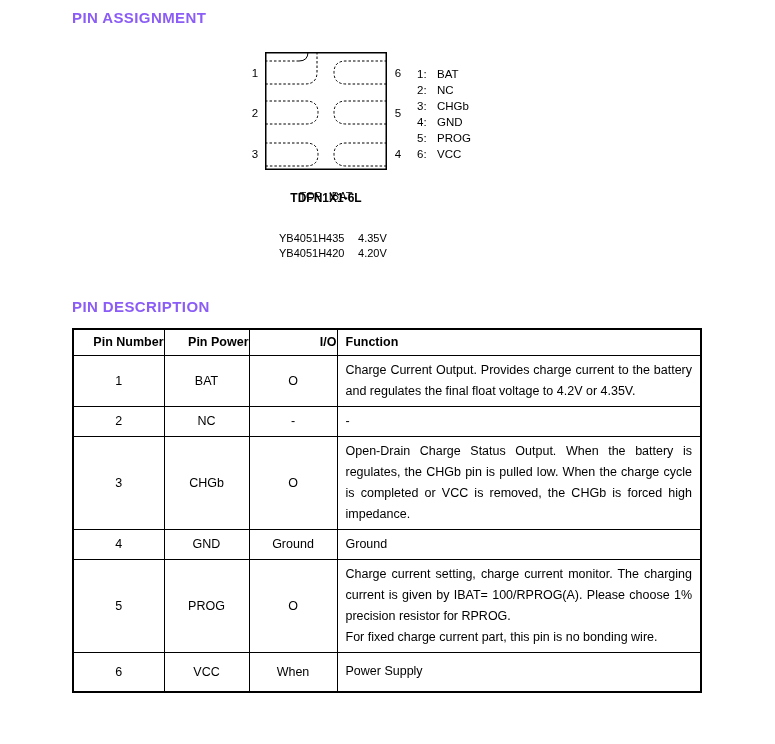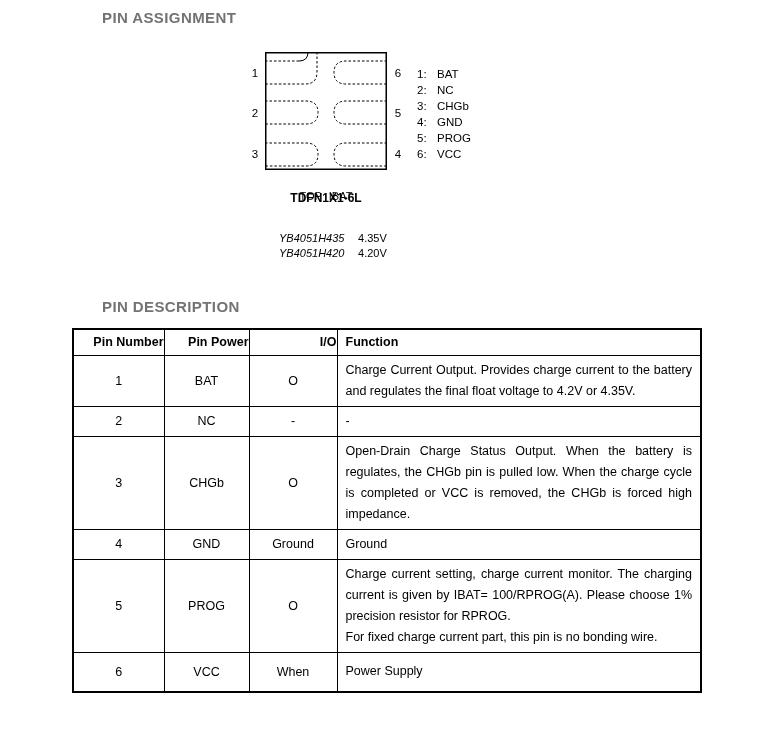--- a/index.html
+++ b/index.html
@@ -8,21 +8,21 @@
     width:775px; height:744px;
     font-family:"Liberation Sans", sans-serif;
     color:#000000;
     position:relative;
     overflow:hidden;
   }
   .abs { position:absolute; }
 
   
   .sec-title {
-    font-size:15px; font-weight:700; letter-spacing:0.4px; color:#737373;margin-left:30px;
+    font-size:15px; font-weight:700; letter-spacing:0.4px; color:#8b5cf6;
   }
   #title-assignment { left:72px; top:9px; }
   #title-description { left:72px; top:298px; }
 
   
   #pkg-svg { left:265px; top:52px; }
   .pin-num {
     font-size:11.5px; color:#000; width:14px; text-align:center; line-height:14px;
   }
   #legend {
@@ -36,21 +36,21 @@
     left:265px; top:190px; width:122px; text-align:center;
     font-size:11px; word-spacing:4px; color:#000;
   }
   #package-name {
     left:265px; top:191px; width:122px; text-align:center;
     font-size:12px; font-weight:700; color:#000;
   }
   #variants {
     left:279px; top:231px; font-size:11px; line-height:15px; color:#000;
   }
-  .variant-part { display:inline-block; width:76px;font-style:italic; }
+  .variant-part { display:inline-block; width:76px; }
 
   
   #pin-table {
     position:absolute; left:72px; top:328px; width:628px;
     border-collapse:collapse; table-layout:fixed;
     border:2px solid #000;
     font-size:12.5px; color:#000;
   }
   #pin-table th, #pin-table td {
     border:1px solid #000;

